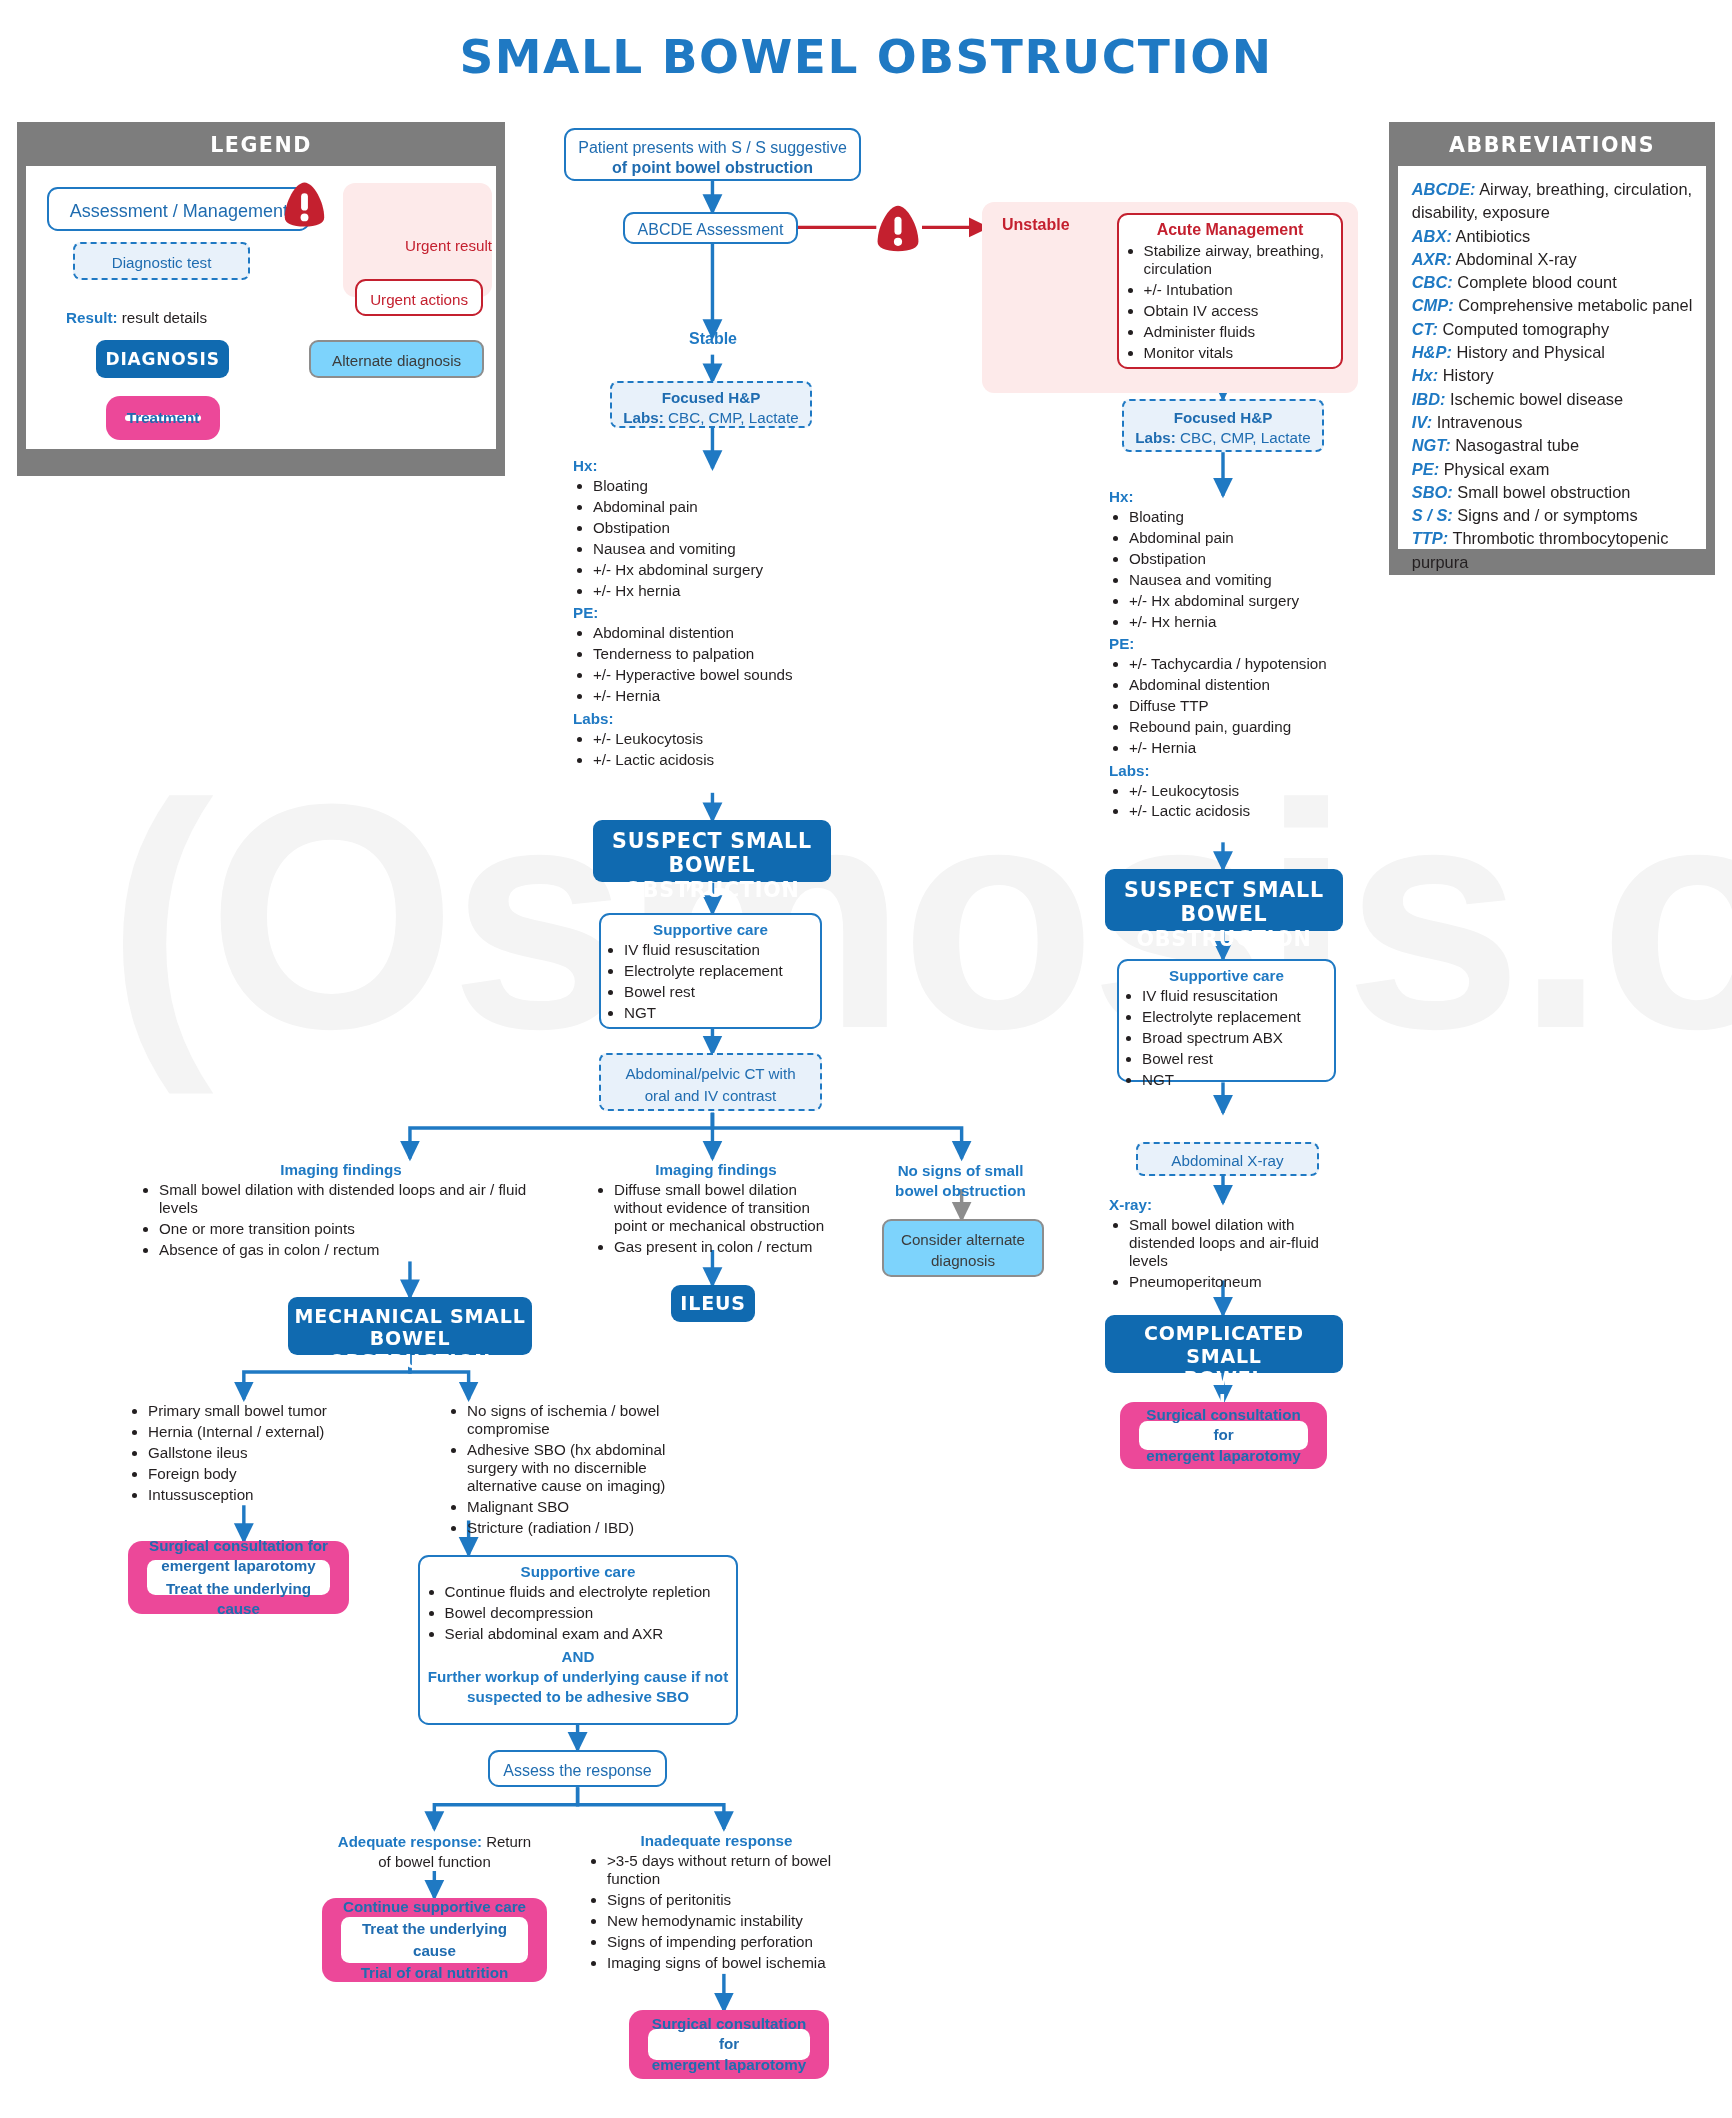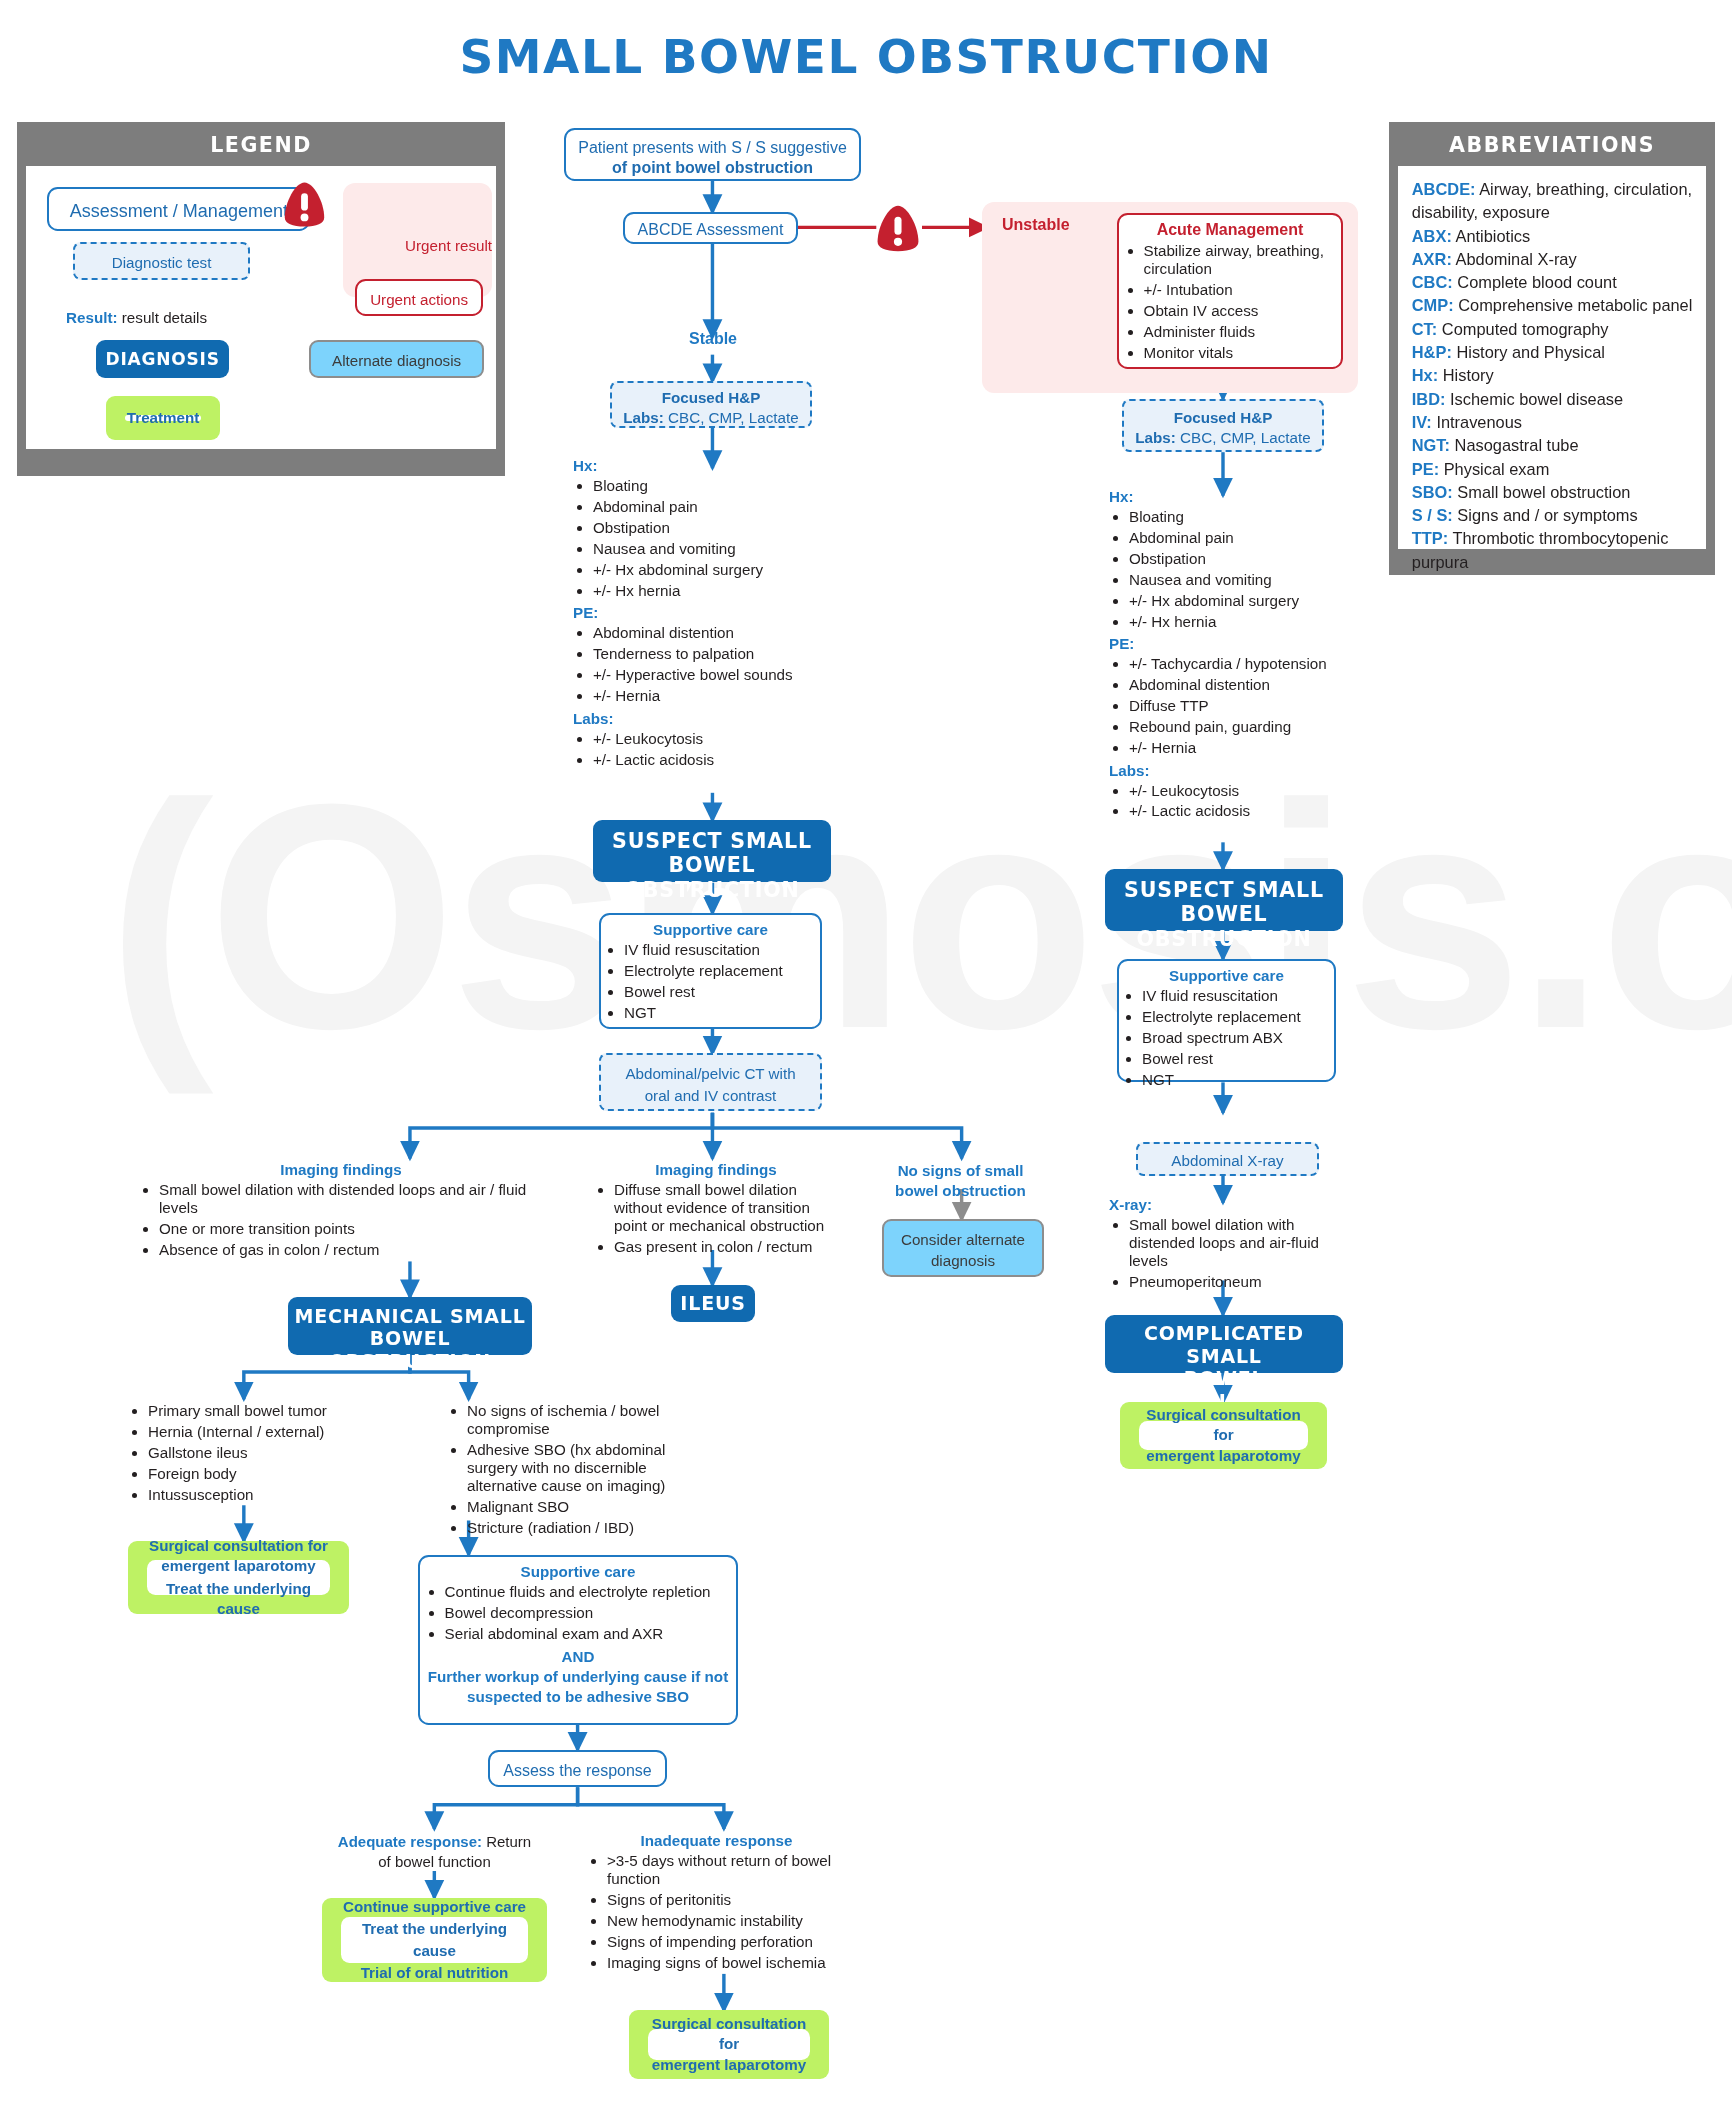--- a/index.html
+++ b/index.html
@@ -32,21 +32,21 @@
   .dashbox{            
     border:2.3px dashed #1f79c3;border-radius:7.6px;background:#e8f1fa;
     color:#1f6cb0;text-align:center;
   }
   .diagbox{            
     background:#106ab0;border-radius:9.1px;color:#ffffff;
     font-family:"DejaVu Sans", sans-serif;font-weight:700;
     text-align:center;letter-spacing:0.8px;
   }
   .treatbox{           
-    background:#bef264;border-radius:9px;padding:19px;
+    background:#ec4899;border-radius:14px;padding:19px;
   }
   .treatbox .inner{
     background:#fff;border-radius:8.4px;width:100%;height:100%;
     display:flex;flex-direction:column;align-items:center;justify-content:center;
     color:#1f6cb0;font-weight:700;text-align:center;
   }
   .greybox{
     border:2.3px solid #8d8d8d;border-radius:9.1px;background:#7dd3fc;
     color:#3c3c3c;text-align:center;
   }
@@ -63,21 +63,21 @@
   
   #wires{position:absolute;left:0;top:0;width:1732px;height:2119px;z-index:2;}
   
   .panel{position:absolute;background:#7d7d7d;z-index:3;}
   .panel .ptitle{
     font-family:"DejaVu Sans", sans-serif;font-weight:700;color:#fff;
     text-align:center;font-size:20.6px;letter-spacing:1.5px;padding:10.7px 0 9.1px;
   }
   .panel .pbody{background:#fff;margin:0 9.1px 9.1px 9.1px;position:relative;}
   #abbr-list{font-size:16.4px;line-height:1.42;padding:12.2px 12.2px 10.7px 13.7px;color:#231f20;}
-  #abbr-list b{color:#1f79c3;}
+  #abbr-list b{color:#1f79c3;font-style:italic;}
   .warn{position:absolute;z-index:6;}
 </style>
 </head>
 <body>
 
 <div id="watermark">(Osmosis.org</div>
 <div id="page-title">SMALL BOWEL OBSTRUCTION</div>
 
 <svg id="wires" viewBox="0 0 2273 2780">
   <defs>

